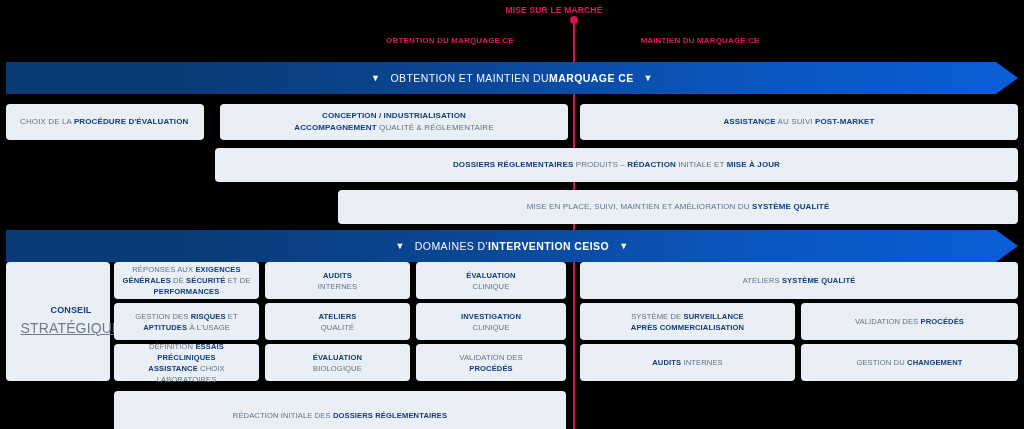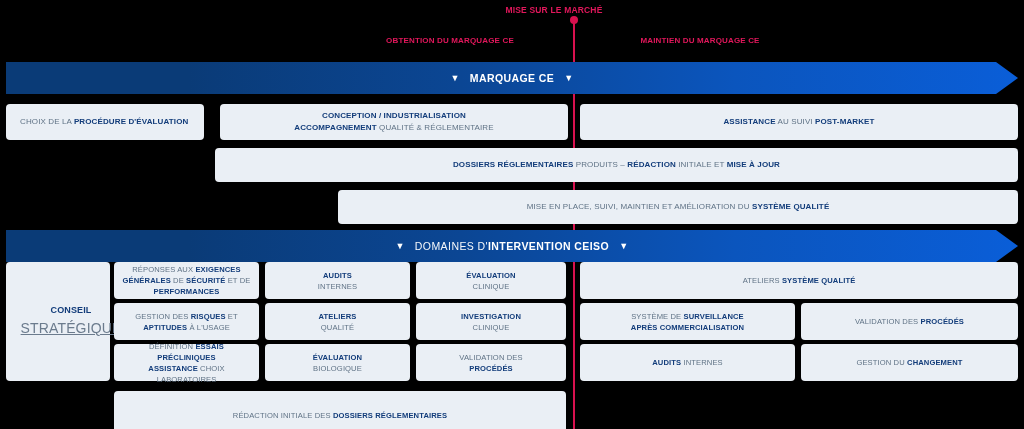--- a/index.html
+++ b/index.html
@@ -76,20 +76,21 @@
 <div class="stage">
 
   <div id="mise-marche" class="pink"><span>MISE SUR LE MARCHÉ</span></div>
   <div id="obtention-label" class="pink">OBTENTION DU MARQUAGE CE</div>
   <div id="maintien-label" class="pink">MAINTIEN DU MARQUAGE CE</div>
   <div id="divider-dot"></div>
   <div id="divider"></div>
 
   <div class="banner" id="banner1">
     <span class="tri">▼</span>
+    <span class="lt">OBTENTION ET MAINTIEN DU </span>
     <span class="bd">MARQUAGE CE</span>
     <span class="tri">▼</span>
   </div>
 
   <div class="box mid" id="box-choix" style="left:6px;top:104px;width:198px;height:36px;">
     <span><span>CHOIX DE LA </span><b>PROCÉDURE D'ÉVALUATION</b></span>
   </div>
 
   <div class="box mid" style="left:220px;top:104px;width:348px;height:36px;">
     <span>

